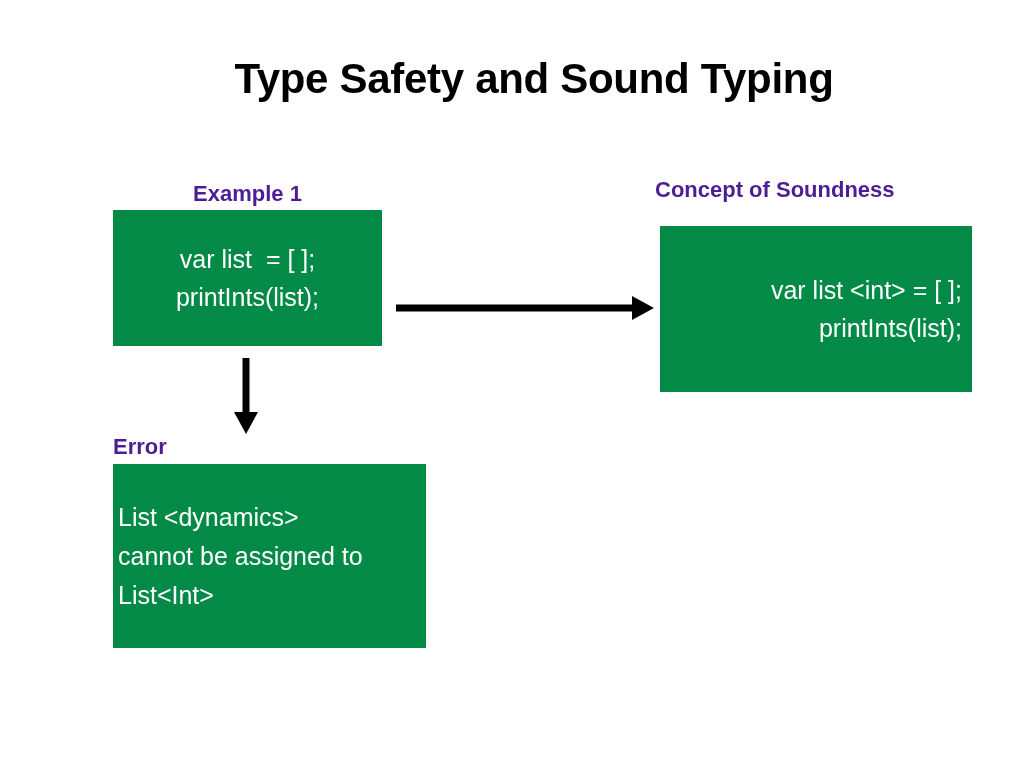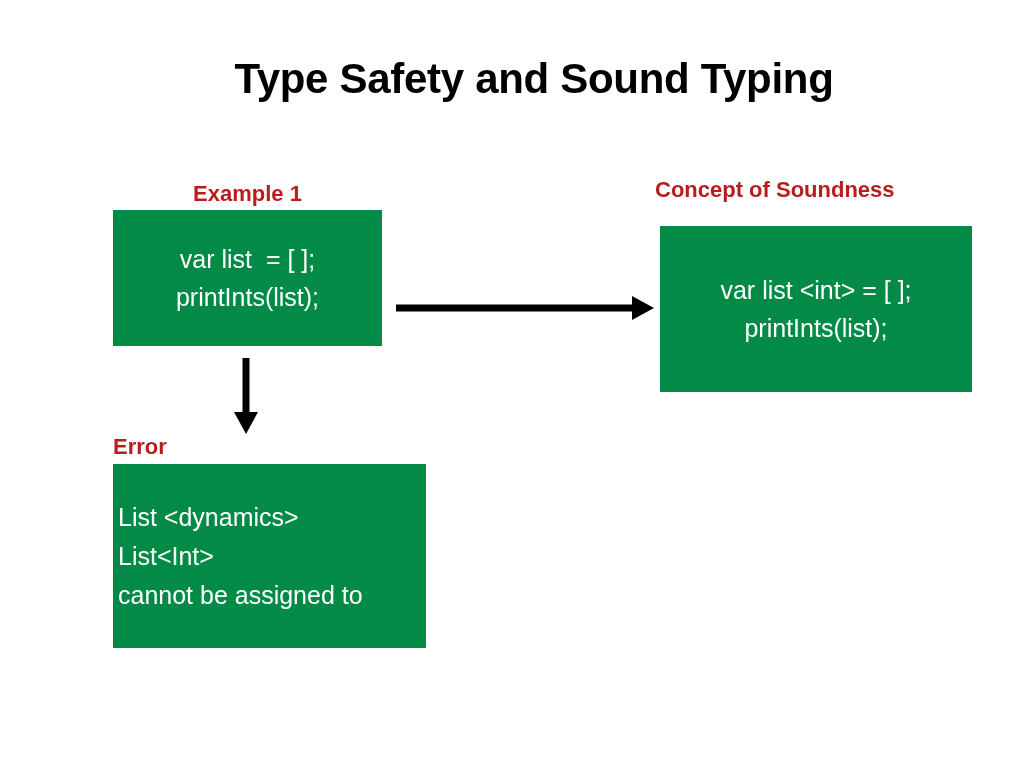--- a/index.html
+++ b/index.html
@@ -33,21 +33,21 @@
     color: #000000;
     letter-spacing: -0.3px;
     line-height: 1.2;
   }
 
   
   .heading {
     position: absolute;
     font-size: 22px;
     font-weight: bold;
-    color: #b91c1c;
+    color: #4c1d95;
     white-space: nowrap;
     line-height: 1.2;
   }
   #example1-heading {
     left: 91px;
     top: 181px;
     width: 269px;
     text-align: center;
   }
   #soundness-heading {
@@ -89,21 +89,21 @@
   }
   #example1-box .code-line {
     text-align: center;
   }
 
   #soundness-box {
     left: 638px;
     top: 226px;
     width: 312px;
     height: 166px;
-    align-items: center;
+    align-items: flex-end;
     padding: 16px 10px;
   }
   #soundness-box .code-line {
     text-align: center;
   }
 
   #error-box {
     left: 91px;
     top: 464px;
     width: 313px;
@@ -149,22 +149,22 @@
 
   <div class="code-box" id="soundness-box">
     <div class="code-line">var list &lt;int&gt; = [ ];</div>
     <div class="code-line">printInts(list);</div>
   </div>
 
   <div class="heading" id="error-heading">Error</div>
 
   <div class="code-box" id="error-box">
     <div class="code-line">List &lt;dynamics&gt;</div>
+    <div class="code-line">cannot be assigned to</div>
     <div class="code-line">List&lt;Int&gt;</div>
-    <div class="code-line">cannot be assigned to</div>
   </div>
 
   <svg class="arrow-svg" id="arrow-right" width="262" height="36" viewBox="0 0 262 36">
     <line x1="4" y1="18" x2="242" y2="18" stroke="#000000" stroke-width="7" stroke-linecap="butt"></line>
     <polygon points="240,6 262,18 240,30" fill="#000000"></polygon>
   </svg>
 
   <svg class="arrow-svg" id="arrow-down" width="48" height="76" viewBox="0 0 48 76">
     <line x1="24" y1="0" x2="24" y2="56" stroke="#000000" stroke-width="7" stroke-linecap="butt"></line>
     <polygon points="12,54 36,54 24,76" fill="#000000"></polygon>

